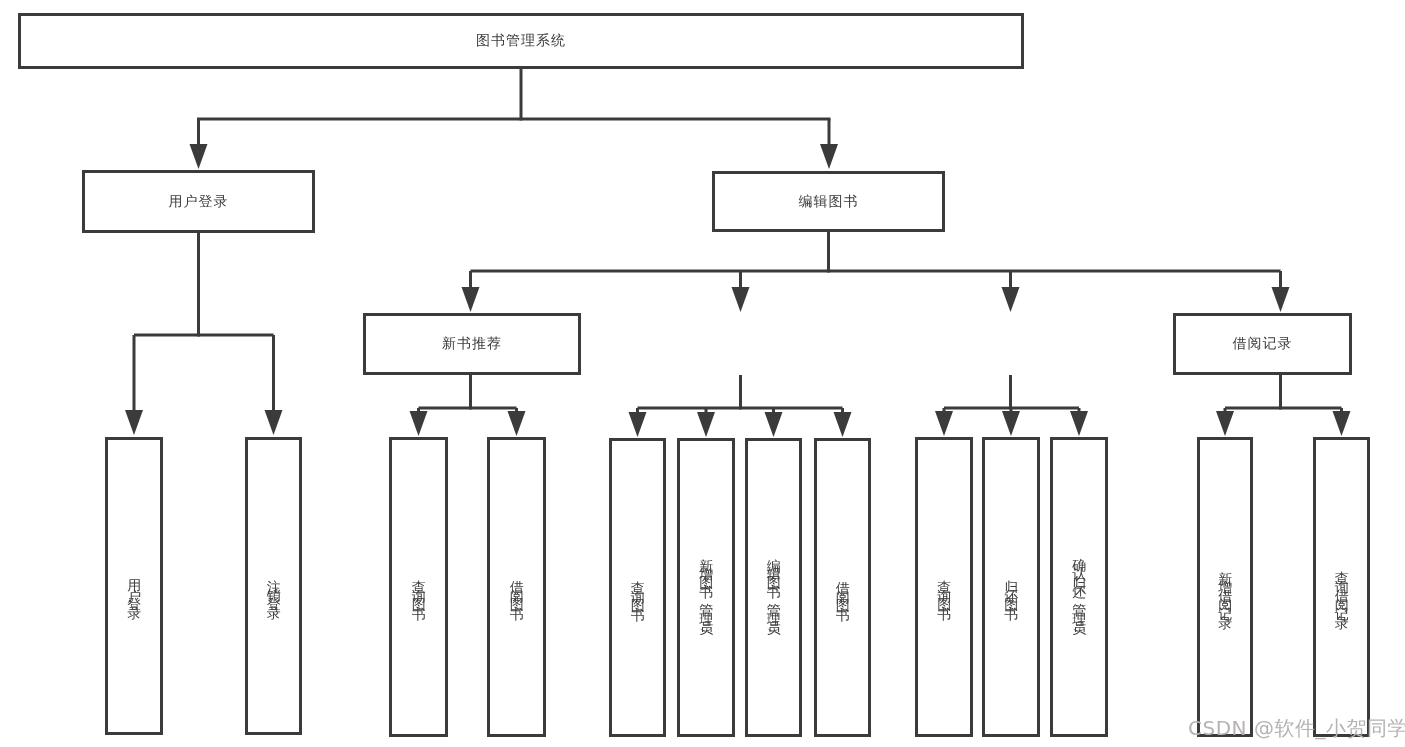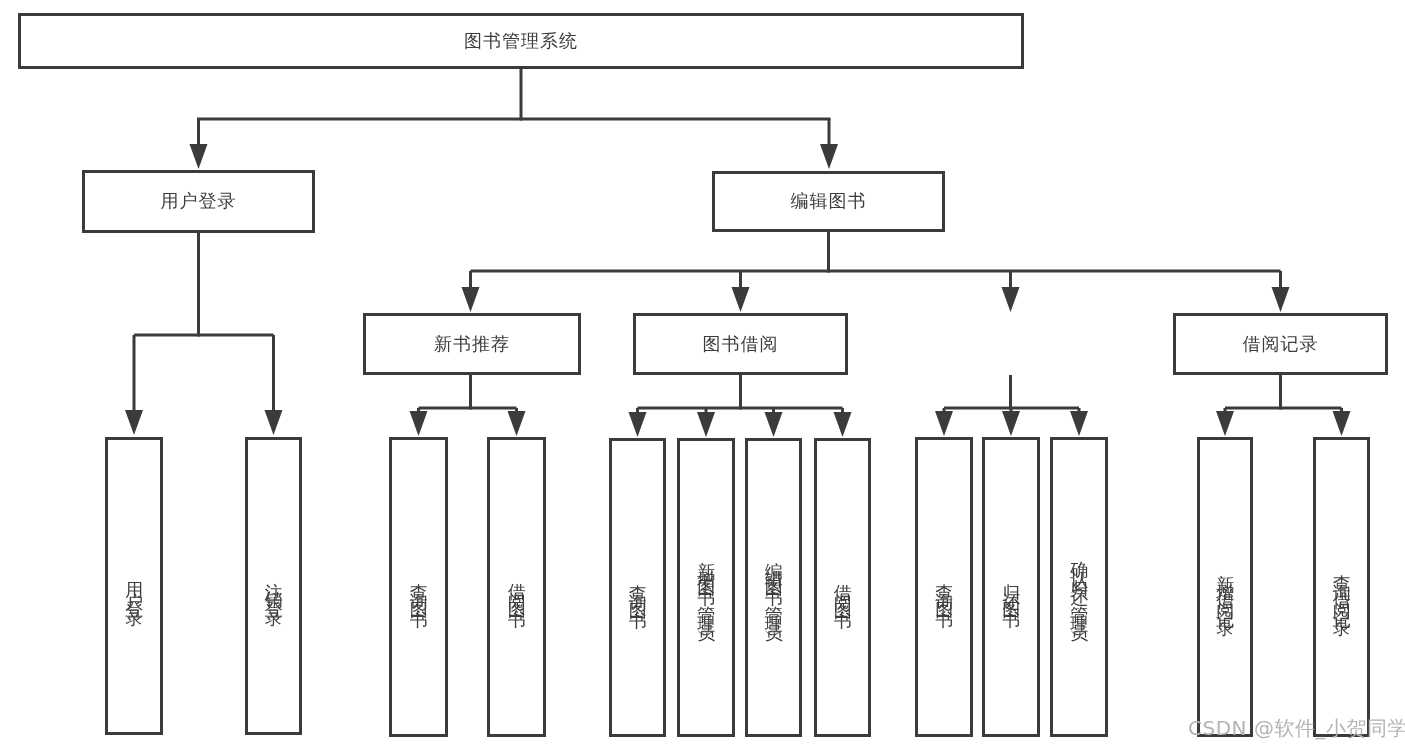--- a/index.html
+++ b/index.html
@@ -22,21 +22,21 @@
     box-sizing:border-box;
     border:3px solid var(--line);
     background:#fff;
     display:flex;
     align-items:center;
     justify-content:center;
     z-index:2;
     color:var(--text);
   }
   .node .lbl{
-    font-size:18px;
+    font-size:14px;
     line-height:1.25;
     letter-spacing:1px;
     white-space:nowrap;
   }
   .node.v .lbl{
     writing-mode:vertical-lr;
     text-orientation:upright;
     letter-spacing:9px;
     white-space:nowrap;
   }
@@ -116,24 +116,21 @@
   <div class="node h" style="left:82px;top:170px;width:233px;height:63px">
     <span class="lbl">用户登录</span>
   </div>
   <div class="node h" style="left:712px;top:171px;width:233px;height:61px">
     <span class="lbl">编辑图书</span>
   </div>
 
   <div class="node h" style="left:363px;top:313px;width:218px;height:62px">
     <span class="lbl">新书推荐</span>
   </div>
-  <div class="node h" style="left:633px;top:313px;width:215px;height:62px">
-    <span class="lbl">图书借阅</span>
-  </div>
-  <div class="node h" style="left:1173px;top:313px;width:215px;height:62px">
+  <div class="node h" style="left:1173px;top:313px;width:179px;height:62px">
     <span class="lbl">借阅记录</span>
   </div>
 
   <div class="node v" style="left:105px;top:437px;width:58px;height:298px">
     <span class="lbl">用户登录</span>
   </div>
   <div class="node v" style="left:245px;top:437px;width:57px;height:298px">
     <span class="lbl">注销登录</span>
   </div>
 

